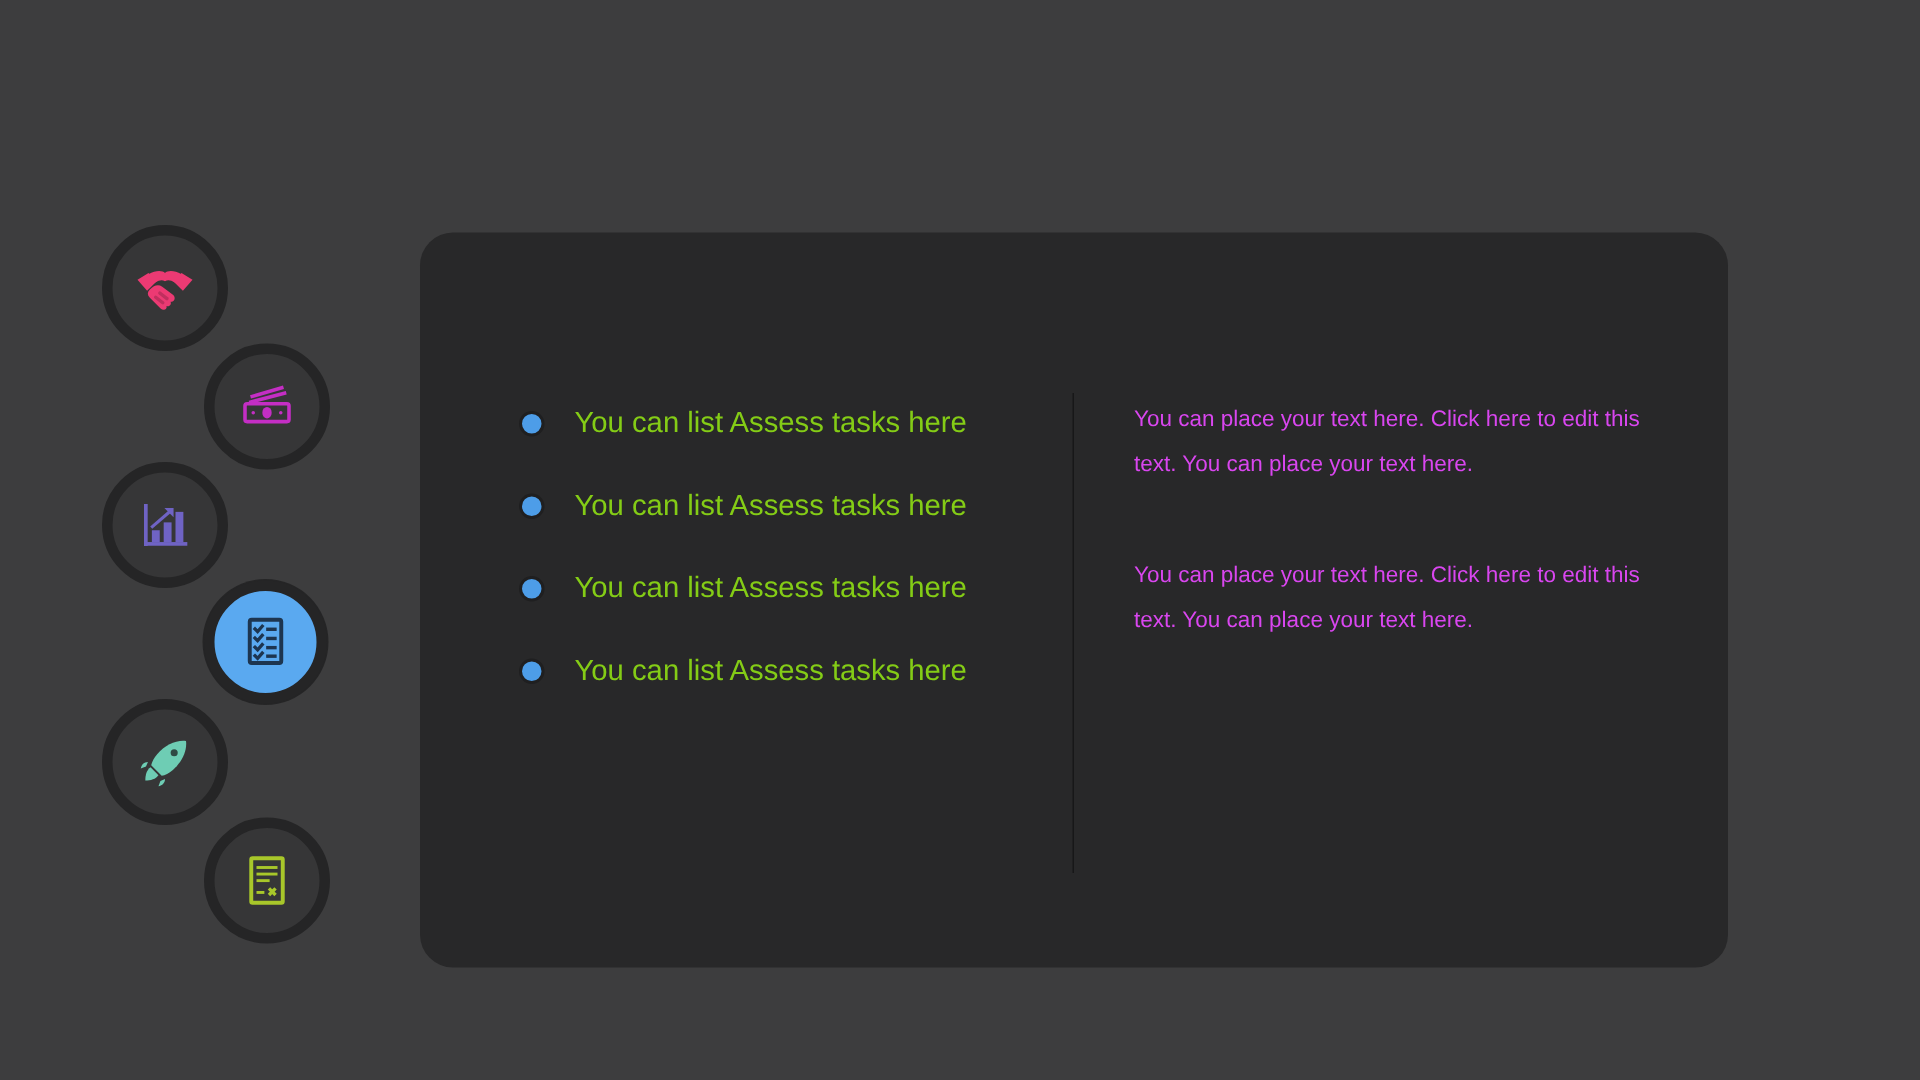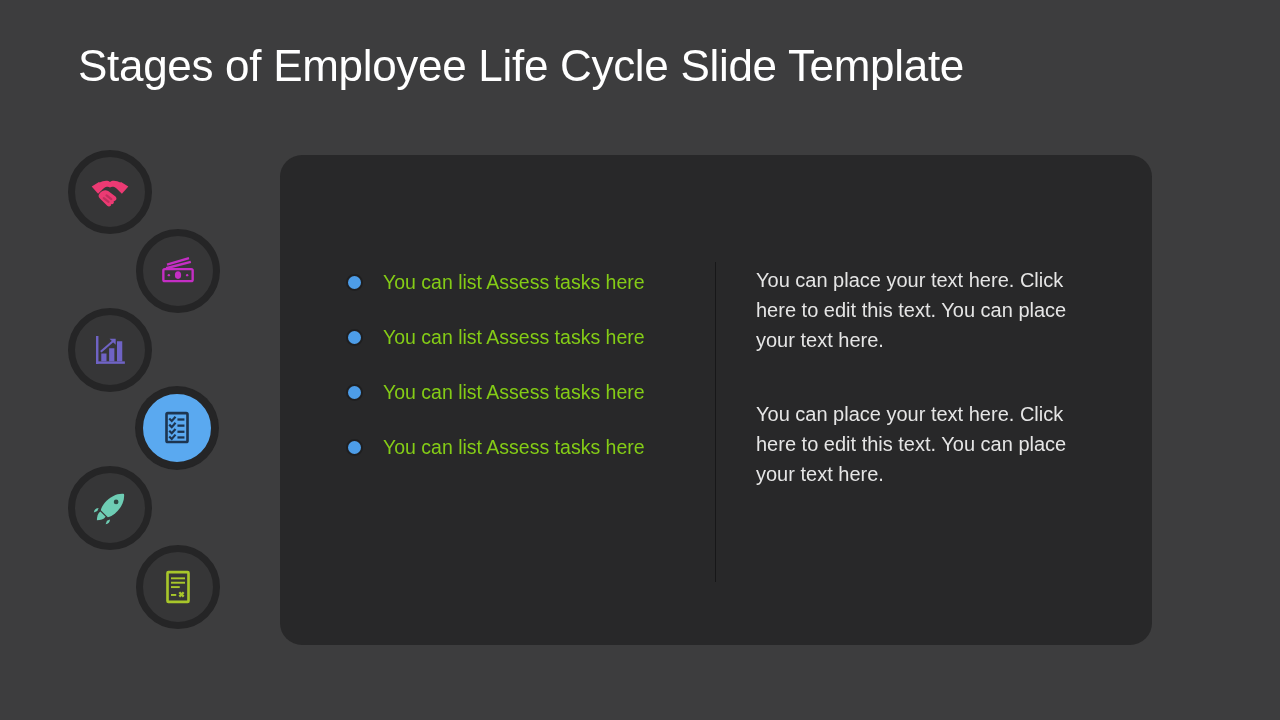--- a/index.html
+++ b/index.html
@@ -150,33 +150,32 @@
   }
 
   .body-col {
     position: absolute;
     left: 476px;
     top: 110px;
     width: 350px;
   }
 
   .body-para {
-    font-size: 20px;
+    font-size: 15px;
     line-height: 30px;
-    color: #e5e5e5;
+    color: #d946ef;
   }
 
   .body-para.second { margin-top: 44px; }
 </style>
 </head>
 <body>
 
 <div class="slide">
 
-  <h1 class="slide-title">Stages of Employee Life Cycle Slide Template</h1>
 
   <div class="chain">
 
     <div class="node sm" style="left:8px; top:5px;">
       <span>
         <svg width="44" height="44" viewBox="0 0 48 48">
           <g fill="#ec3a73">
             <path d="M4 18 L12 13 L18 19 L11 26 Z"></path>
             <path d="M44 18 L36 13 L30 19 L37 26 Z"></path>
             <path d="M12 14 C17 11 22 11 24 13 C26 11 31 11 36 14 L31 20 C28 18 26 18 24 19 C22 18 20 18 17 20 Z"></path>

